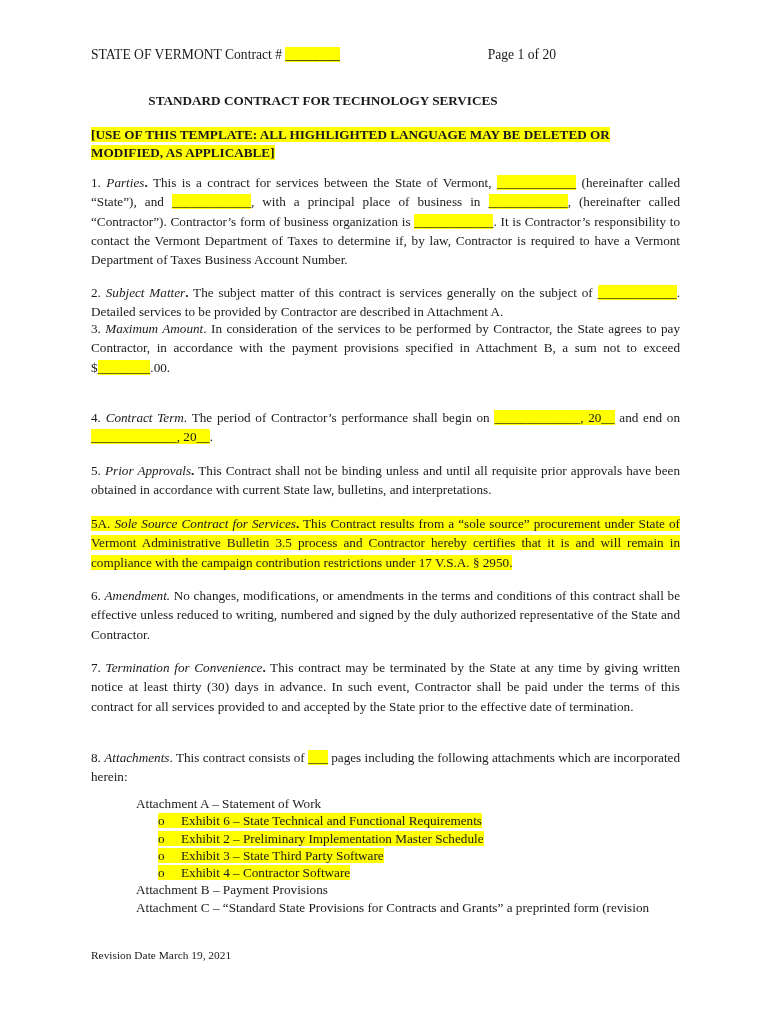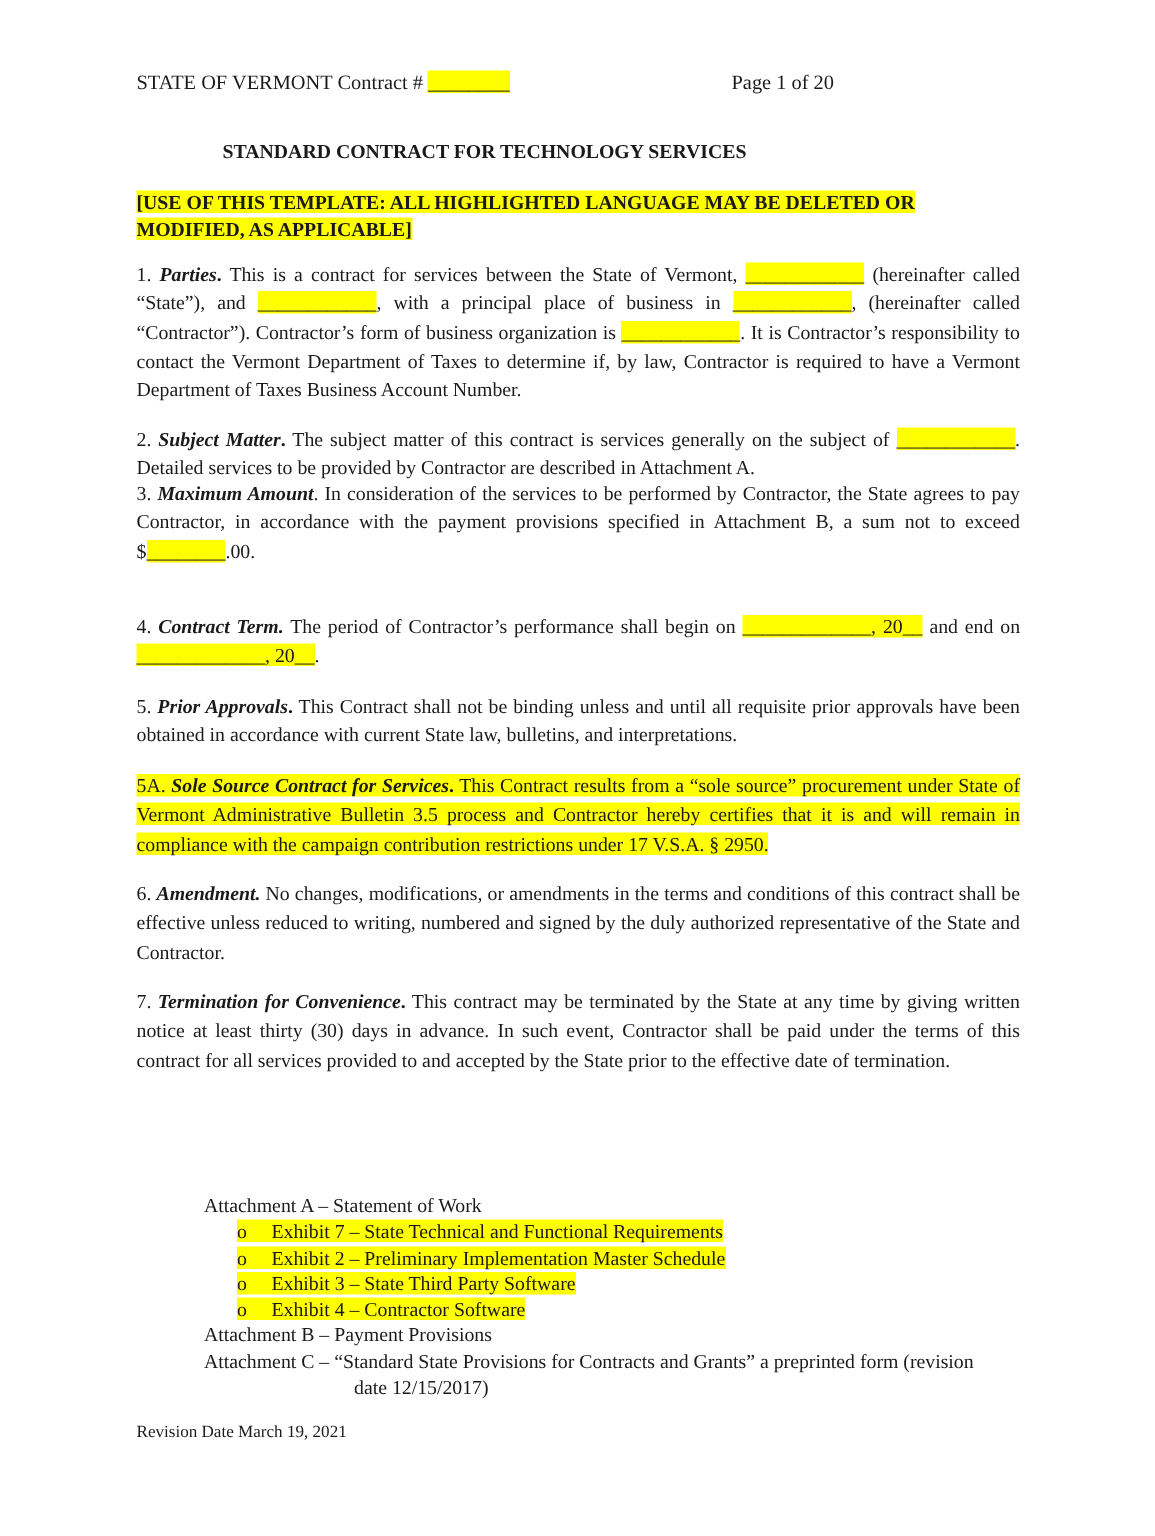--- a/index.html
+++ b/index.html
@@ -49,21 +49,21 @@
       line-height: 19.3px;
       text-align: justify;
       font-size: 13.2px;
     }
     .notice {
       top: 126px;
       font-weight: bold;
       text-align: left;
       line-height: 18px;
     }
-    .sec b i, .sec i b { font-weight: bold; font-style: italic; }
+    .sec b i, .sec i b { font-weight: normal; font-style: italic; }
     .attach-list {
       position: absolute;
       left: 136px;
       top: 795px;
       width: 560px;
       font-size: 13.2px;
       line-height: 17.3px;
     }
     .attach-list .exhibit {
       padding-left: 22px;
@@ -108,27 +108,27 @@
   <div class="body-text sec" style="top:408px;"><span>4. </span><b><i>Contract Term.</i></b><span> The period of Contractor’s performance shall begin on </span><span class="hl">_____________, 20__</span><span> and end on </span><span class="hl">_____________, 20__</span><span>.</span></div>
 
   <div class="body-text sec" style="top:461px;"><span>5. </span><b><i>Prior Approvals</i></b><b>.</b><span>  This Contract shall not be binding unless and until all requisite prior approvals have been obtained in accordance with current State law, bulletins, and interpretations.</span></div>
 
   <div class="body-text sec" style="top:514px;"><span class="hl"><span>5A. </span><b><i>Sole Source Contract for Services</i></b><b>.</b><span> This Contract results from a “sole source” procurement under State of Vermont Administrative Bulletin 3.5 process and Contractor hereby certifies that it is and will remain in compliance with the campaign contribution restrictions under 17 V.S.A. § 2950.</span></span></div>
 
   <div class="body-text sec" style="top:586px;"><span>6. </span><b><i>Amendment.</i></b><span>  No changes, modifications, or amendments in the terms and conditions of this contract shall be effective unless reduced to writing, numbered and signed by the duly authorized representative of the State and Contractor.</span></div>
 
   <div class="body-text sec" style="top:658px;"><span>7. </span><b><i>Termination for Convenience</i></b><b>.</b><span> This contract may be terminated by the State at any time by giving written notice at least thirty (30) days in advance. In such event, Contractor shall be paid under the terms of this contract for all services provided to and accepted by the State prior to the effective date of termination.</span></div>
 
+  <div class="body-text sec" style="top:748px;"><span>8. </span><b><i>Attachments</i></b><span>.</span><span>  This contract consists of </span><span class="hl">___</span><span> pages including the following attachments which are incorporated herein:</span></div>
 
   <div class="attach-list">
     <span style="display:block;">Attachment A – Statement of Work</span>
-    <span class="exhibit"><span class="hl"><span class="bullet">o</span><span>Exhibit 7 – State Technical and Functional Requirements</span></span></span>
+    <span class="exhibit"><span class="hl"><span class="bullet">o</span><span>Exhibit 6 – State Technical and Functional Requirements</span></span></span>
     <span class="exhibit"><span class="hl"><span class="bullet">o</span><span>Exhibit 2 – Preliminary Implementation Master Schedule</span></span></span>
     <span class="exhibit"><span class="hl"><span class="bullet">o</span><span>Exhibit 3 – State Third Party Software</span></span></span>
     <span class="exhibit"><span class="hl"><span class="bullet">o</span><span>Exhibit 4 – Contractor Software</span></span></span>
     <span style="display:block;font-family:Liberation Serif, serif;">Attachment B – Payment Provisions</span>
     <span style="display:block;">Attachment C – “Standard State Provisions for Contracts and Grants” a preprinted form (revision</span>
-    <span class="hang">date 12/15/2017)</span>
   </div>
 
   <div class="footer">Revision Date March 19, 2021</div>
 
 </div>
 
 </body></html>

